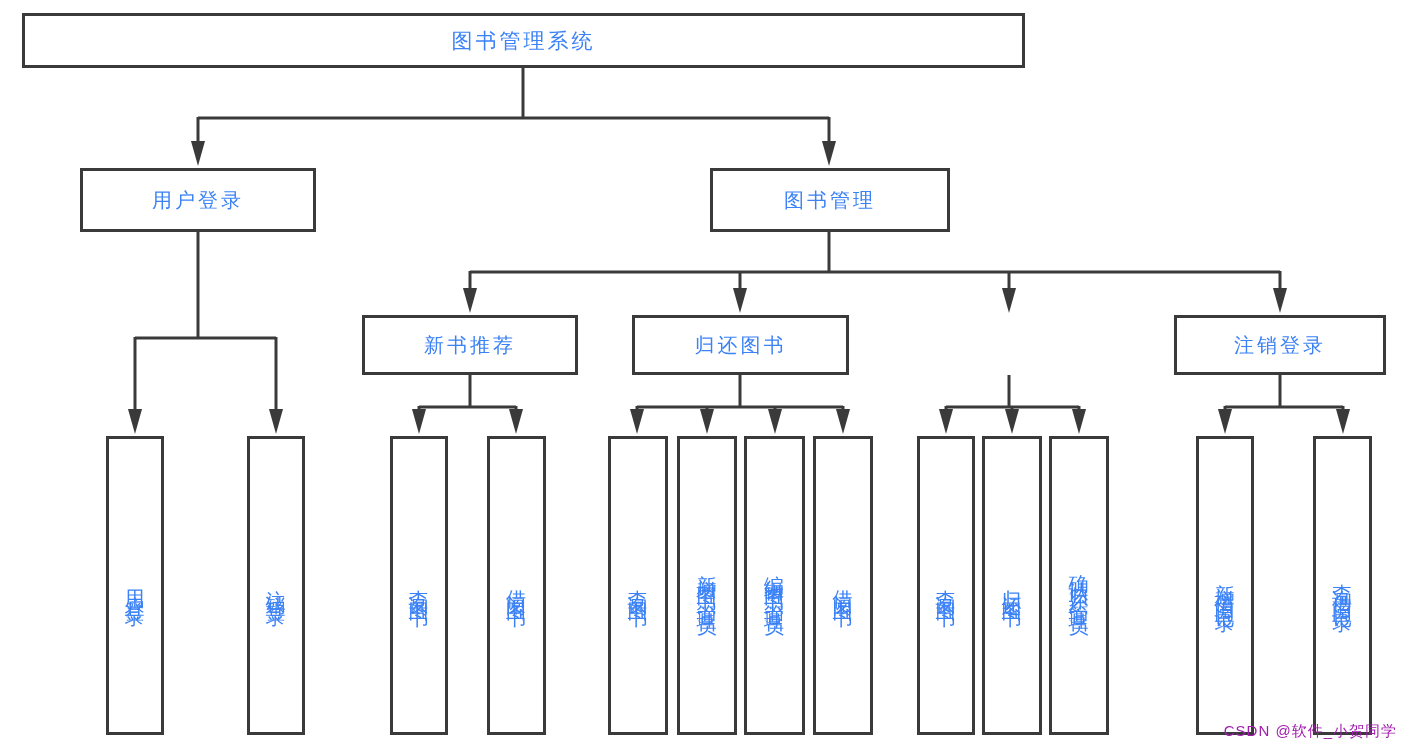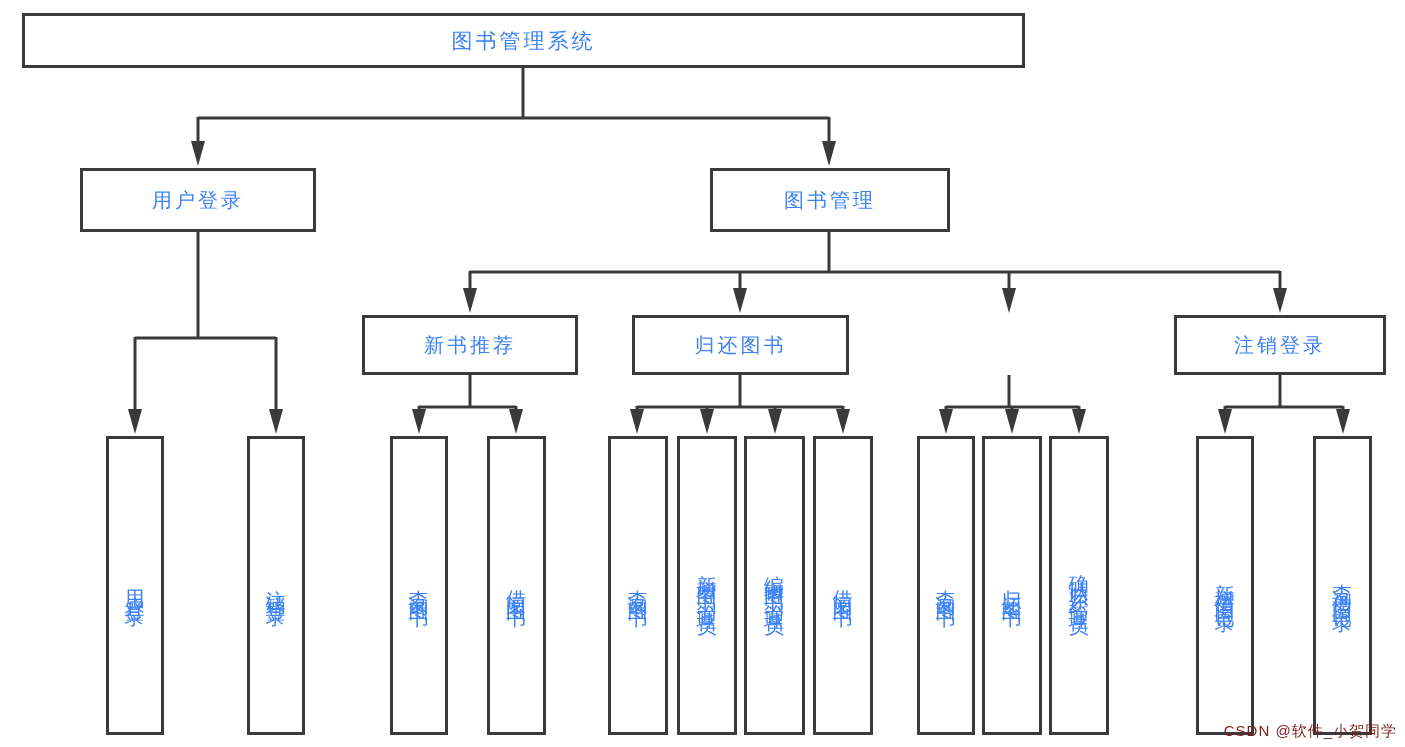--- a/index.html
+++ b/index.html
@@ -41,21 +41,21 @@
     font-size:20px;
     letter-spacing:6px;
     line-height:1.0;
     white-space:nowrap;
   }
   .watermark{
     position:absolute;
     right:8px;bottom:6px;
     font-size:15px;
     letter-spacing:1px;
-    color:#7f1d1d;
+    color:#a21caf;
     z-index:3;
     white-space:nowrap;
   }
 </style>
 </head>
 <body>
 
 <div class="canvas">
 
   <svg class="connectors" viewBox="0 0 1405 747" xmlns="http://www.w3.org/2000/svg">

